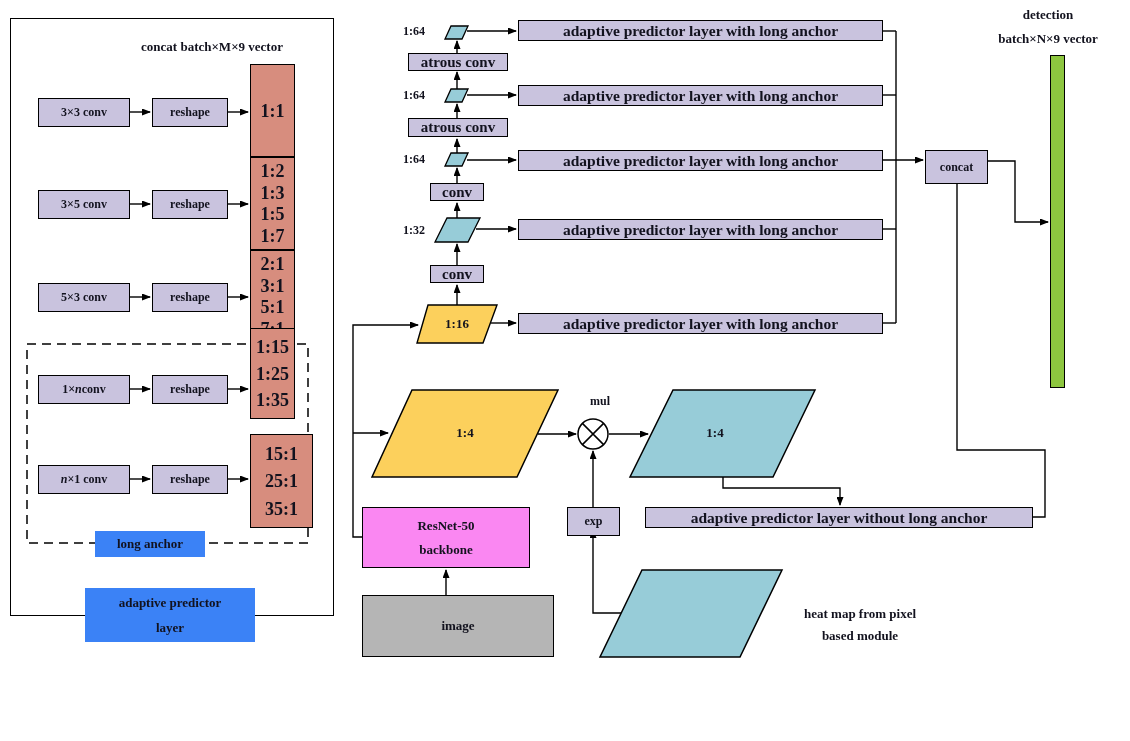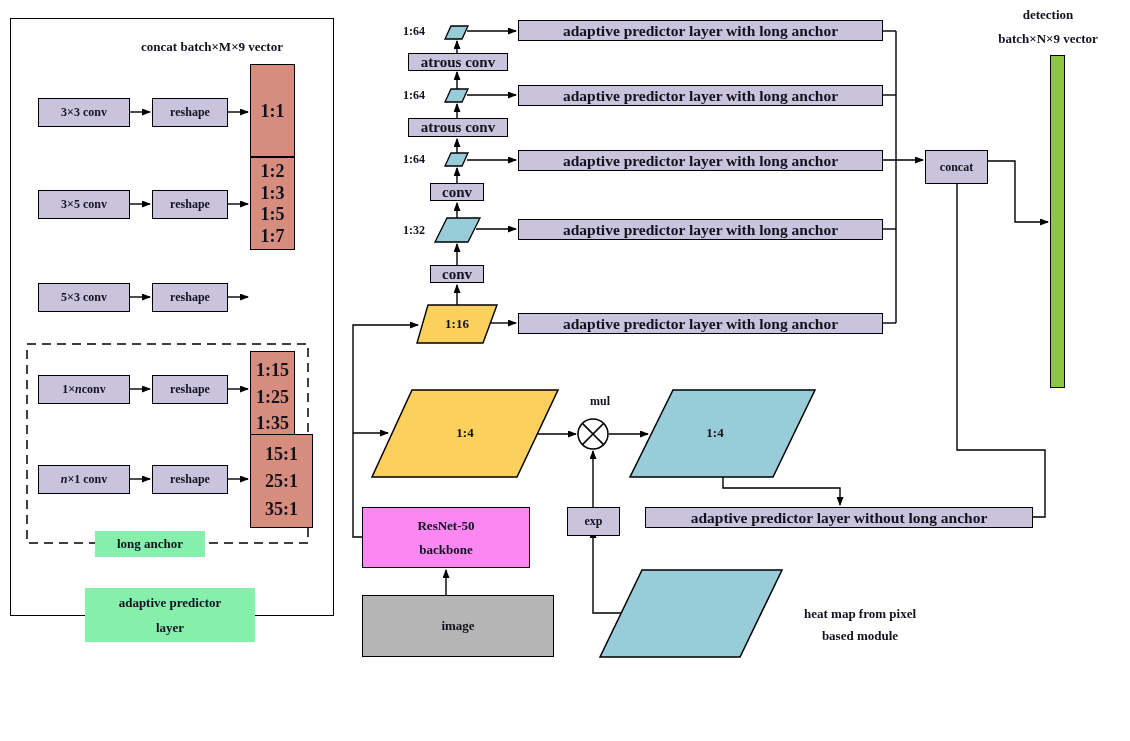--- a/index.html
+++ b/index.html
@@ -7,21 +7,21 @@
           font-family:"Liberation Serif","DejaVu Serif",serif;font-weight:bold;color:#12121e;}
   #wires{position:absolute;left:0;top:0;z-index:1;}
   .box{position:absolute;box-sizing:border-box;border:1.4px solid #000;background:#c9c3de;
        display:flex;align-items:center;justify-content:center;text-align:center;z-index:2;}
   .lbl{position:absolute;display:flex;align-items:center;justify-content:center;text-align:center;z-index:3;}
   .right{justify-content:flex-end;}
   .outer-box{position:absolute;box-sizing:border-box;border:1.5px solid #000;background:transparent;z-index:0;}
   .col-sec{position:absolute;box-sizing:border-box;border:1.2px solid #000;background:#d78d7e;
            display:flex;flex-direction:column;justify-content:space-evenly;align-items:center;z-index:2;
            font-size:18px;line-height:1;}
-  .whitecap{background:#86efac;z-index:4;flex-direction:column;}
+  .whitecap{background:#3b82f6;z-index:4;flex-direction:column;}
   .greenbar{position:absolute;box-sizing:border-box;border:1.4px solid #000;background:#8dc63f;z-index:2;}
   .f15{font-size:15px;} .f155{font-size:15.5px;} .f16{font-size:12px;}
   .f17{font-size:13px;} .lh22{line-height:22px;} .lh24{line-height:24px;} .lh25{line-height:25px;}
   .pink{background:#fa87f2;} .gray{background:#b5b5b5;}
   .stack{flex-direction:column;}
   i{font-style:italic;}
 </style>
 </head>
 <body>
 
@@ -145,21 +145,27 @@
 
   <div class="col-sec" style="left:250px;top:64px;width:45px;height:93px;">
     <span>1:1</span>
   </div>
   <div class="col-sec" style="left:250px;top:157px;width:45px;height:93px;">
     <span>1:2</span>
     <span>1:3</span>
     <span>1:5</span>
     <span>1:7</span>
   </div>
-  <div class="col-sec" style="left:250px;top:351px;width:45px;height:91px;">
+  <div class="col-sec" style="left:250px;top:250px;width:45px;height:93px;">
+    <span>2:1</span>
+    <span>3:1</span>
+    <span>5:1</span>
+    <span>7:1</span>
+  </div>
+  <div class="col-sec" style="left:250px;top:328px;width:45px;height:91px;">
     <span>1:15</span>
     <span>1:25</span>
     <span>1:35</span>
   </div>
   <div class="col-sec" style="left:250px;top:434px;width:63px;height:94px;">
     <span>15:1</span>
     <span>25:1</span>
     <span>35:1</span>
   </div>
 

